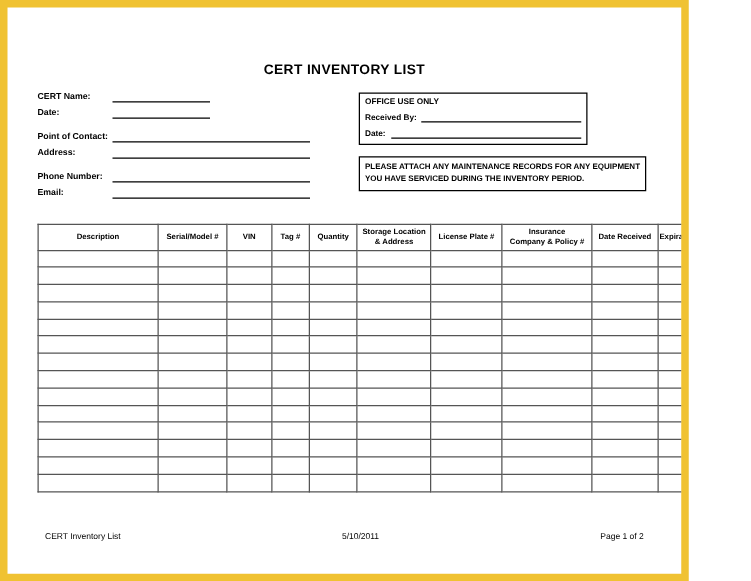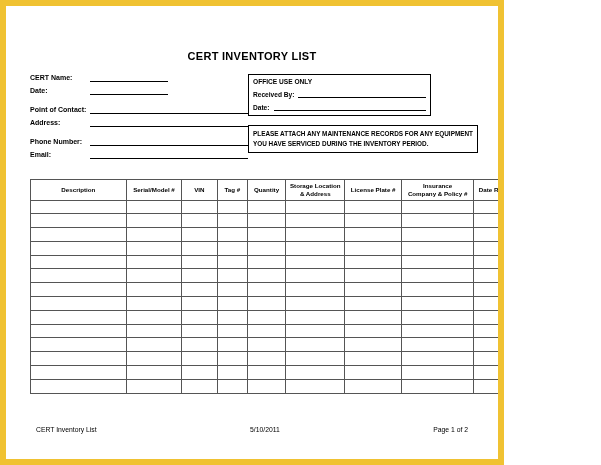--- a/index.html
+++ b/index.html
@@ -1,17 +1,17 @@
 <!DOCTYPE html>
 <html><head>
 <meta charset="utf-8">
 <style>
   html,body{margin:0;padding:0;background:#ffffff;}
   .frame{
-    width:504px;height:465px;box-sizing:border-box;position:relative;
+    width:551px;height:465px;box-sizing:border-box;position:relative;
     border:6px solid #f0c232;background:#ffffff;color:#000;
     font-family:"Liberation Sans", sans-serif;overflow:hidden;
   }
   .title{
     text-align:center;font-size:11px;font-weight:bold;margin-top:44px;
     letter-spacing:.3px;
   }
   .top{
     display:flex;justify-content:space-between;align-items:flex-start;
     margin:12px 28px 0 24px;

